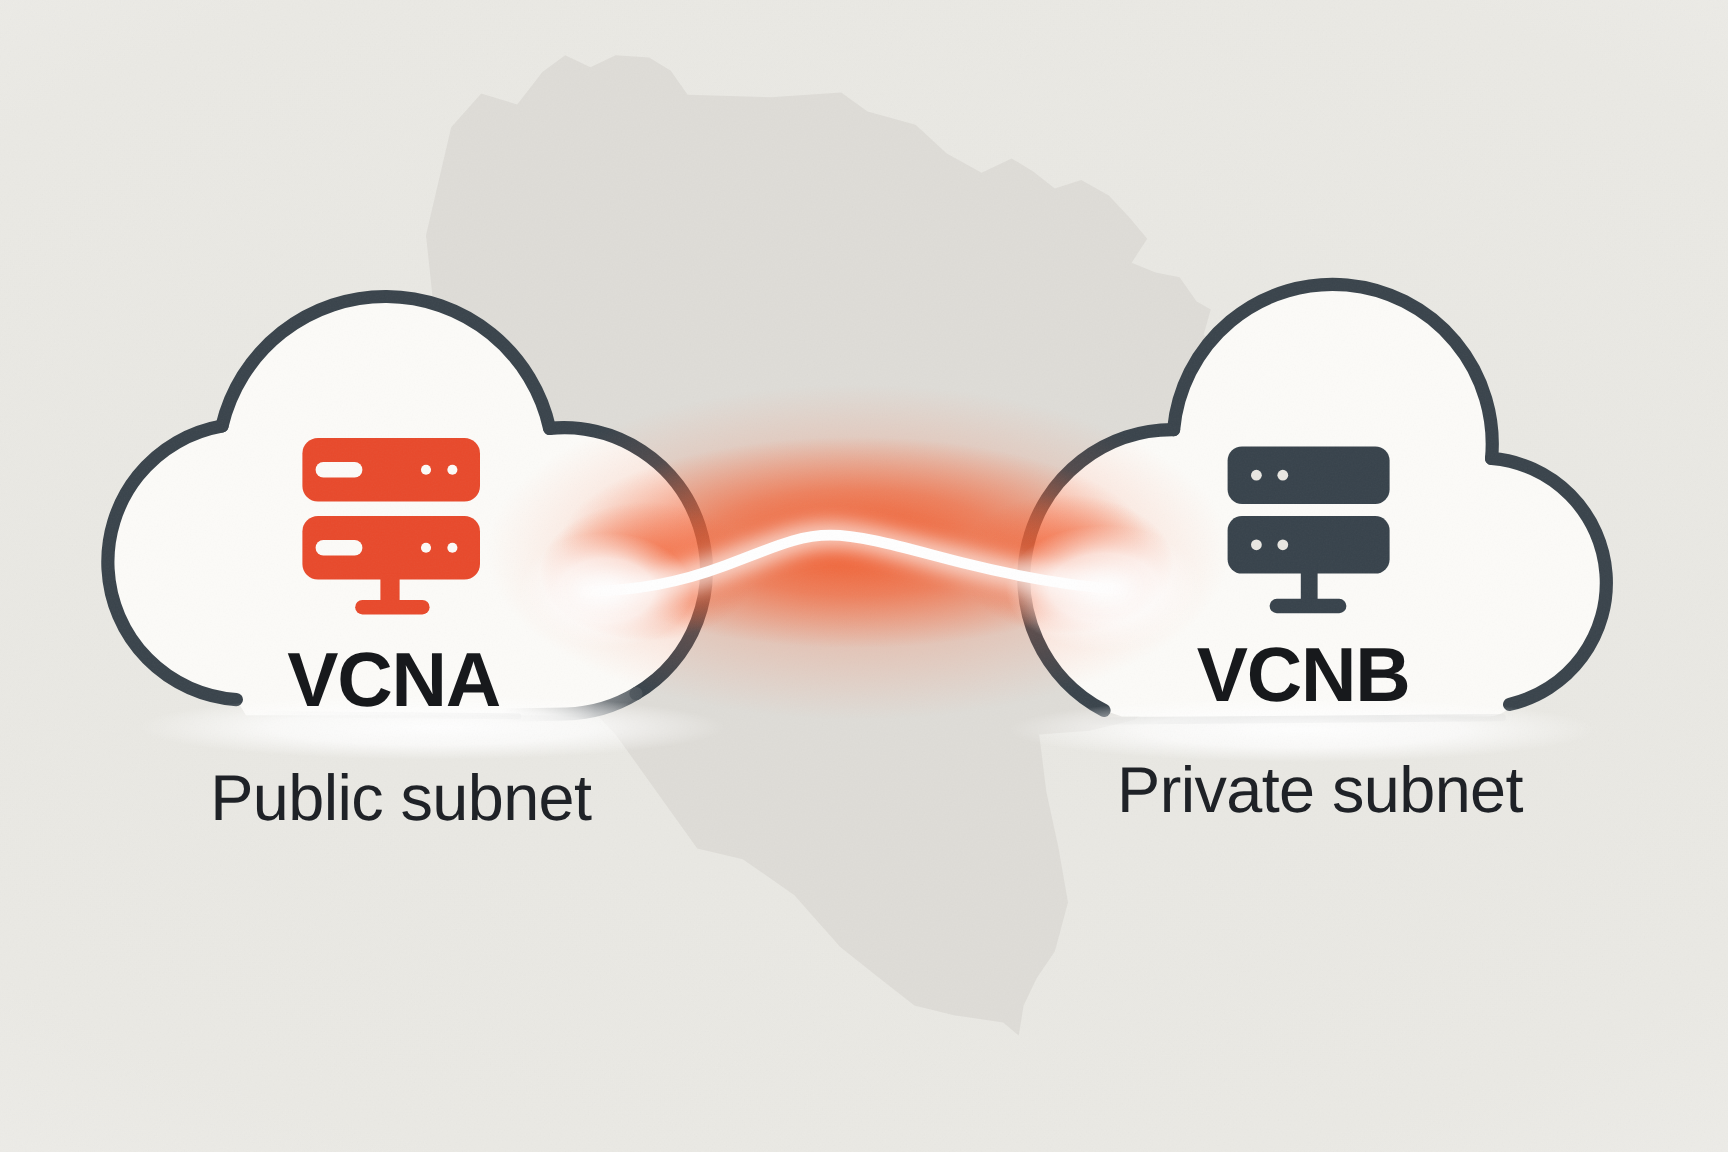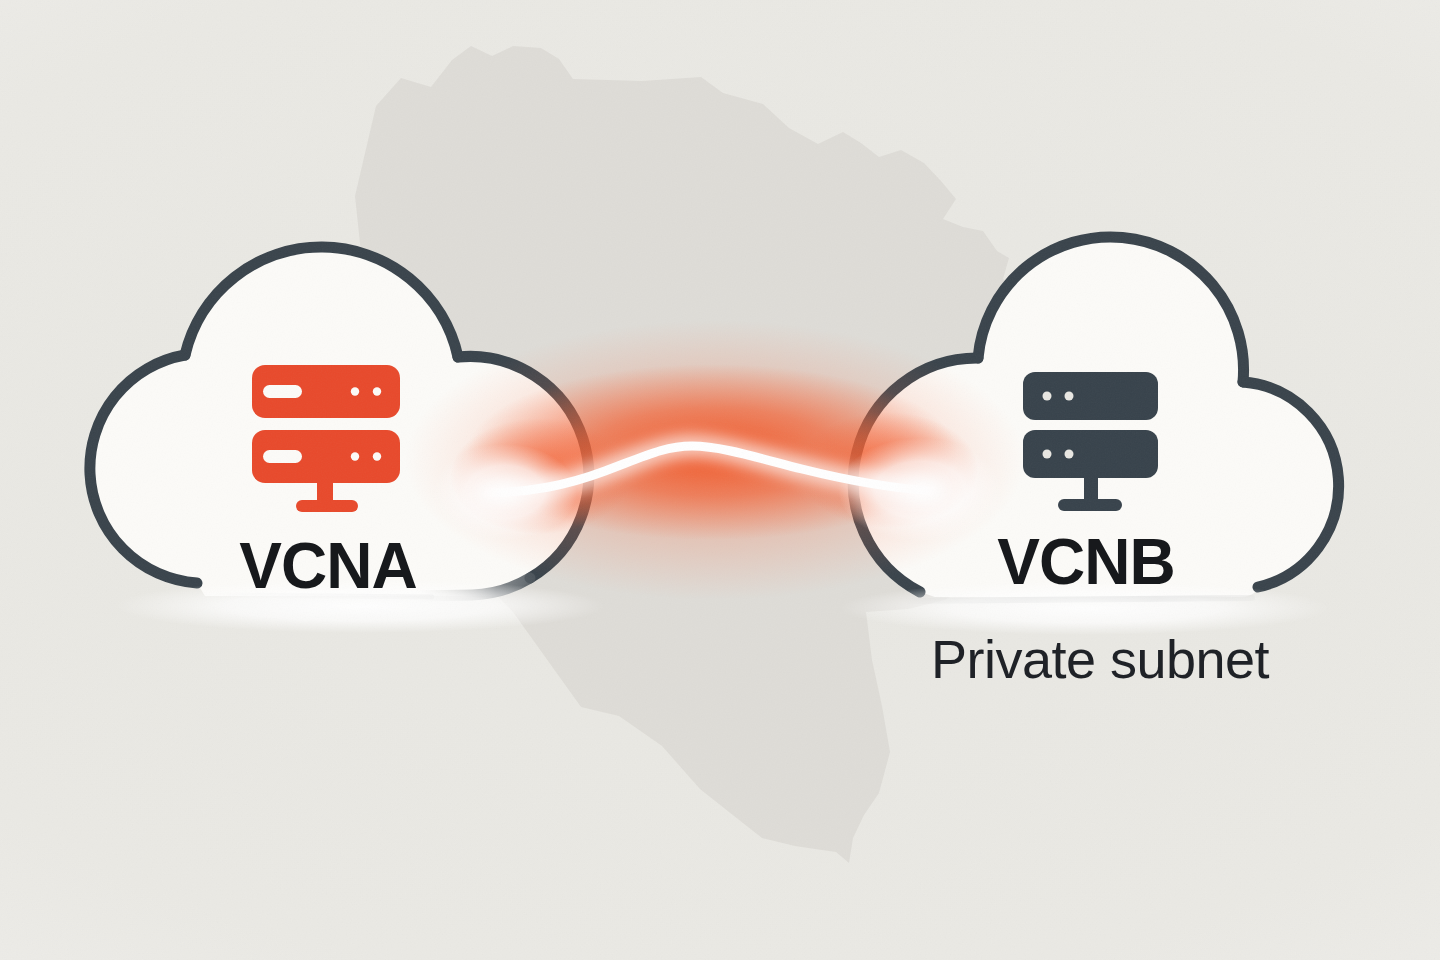--- a/index.html
+++ b/index.html
@@ -158,18 +158,19 @@
     <g fill="none" stroke-linecap="round">
       <path filter="url(#softBlur)" stroke="rgba(255,255,255,0.65)" stroke-width="24" d="M488,493 C530,492 565,486 605,471 C645,456 665,446 692,446 C720,446 755,457 802,469 C850,481 890,488 932,491"></path>
       <path stroke="url(#lineGrad)" stroke-width="9" d="M488,493 C530,492 565,486 605,471 C645,456 665,446 692,446 C720,446 755,457 802,469 C850,481 890,488 932,491"></path>
     </g>
 
     <rect x="0" y="0" width="1440" height="960" filter="url(#grain)"></rect>
   </svg>
 
   <div class="label cloud-name" style="left:328px;top:534px;">VCNA</div>
 
+  <div class="label subnet-name" style="left:334px;top:638px;">Public subnet</div>
 
   <div class="label subnet-name" style="left:1100px;top:632px;">Private subnet</div>
 
   <div class="label cloud-name" style="left:1086px;top:530px;">VCNB</div>
 
 </div>
 
 </body></html>

